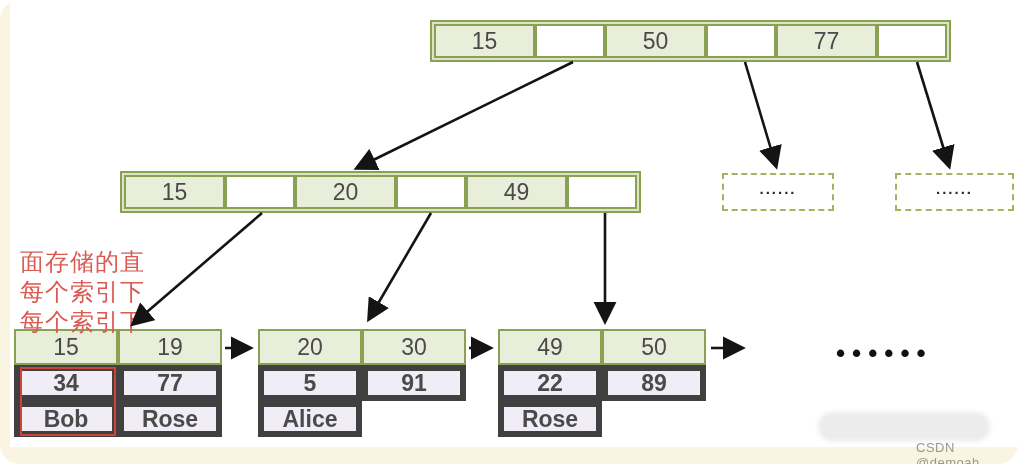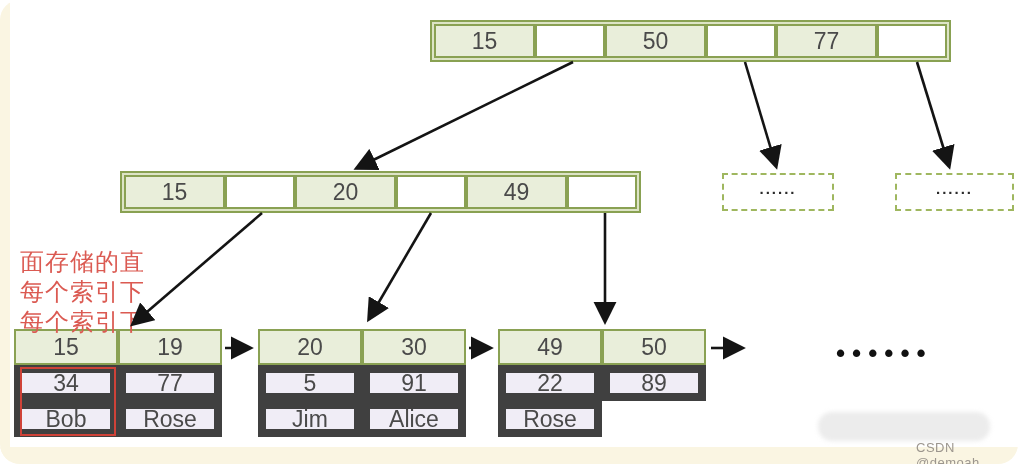--- a/index.html
+++ b/index.html
@@ -32,21 +32,21 @@
   .dashed-node span { font-size:15px; font-weight:bold; letter-spacing:2px; color:#2a2a2a; margin-top:-8px; }
 
   
   .leaf { position:absolute; width:208px; z-index:2; }
   .leaf .row { display:flex; height:36px; }
   .leaf .cell {
     width:104px; box-sizing:border-box; display:flex; align-items:center; justify-content:center;
     font-size:23px; color:#4a4a4a;
   }
   .leaf .hdr { background:#e9eeda; border:2px solid #8aa153; }
-  .leaf .dat { background:#f0edf6; border:8px solid #404040; }
+  .leaf .dat { background:#f0edf6; border:6px solid #404040;font-weight:bold; }
 
   .red-box {
     position:absolute; left:20px; top:367px; width:96px; height:69px;
     border:2px solid #cf4238; z-index:4; box-sizing:border-box;
   }
 
   .annotation {
     position:absolute; left:20px; top:247px; z-index:5;
     color:#db5a52; font-size:24px; line-height:30px; letter-spacing:1px;
   }
@@ -124,21 +124,20 @@
   <div class="leaf" style="left:258px; top:329px;">
     <div class="row">
       <div class="cell hdr">20</div>
       <div class="cell hdr">30</div>
     </div>
     <div class="row">
       <div class="cell dat">5</div>
       <div class="cell dat">91</div>
     </div>
     <div class="row">
-      <div class="cell dat">Jim</div>
       <div class="cell dat">Alice</div>
     </div>
   </div>
 
   <div class="leaf" style="left:498px; top:329px;">
     <div class="row">
       <div class="cell hdr">49</div>
       <div class="cell hdr">50</div>
     </div>
     <div class="row">

